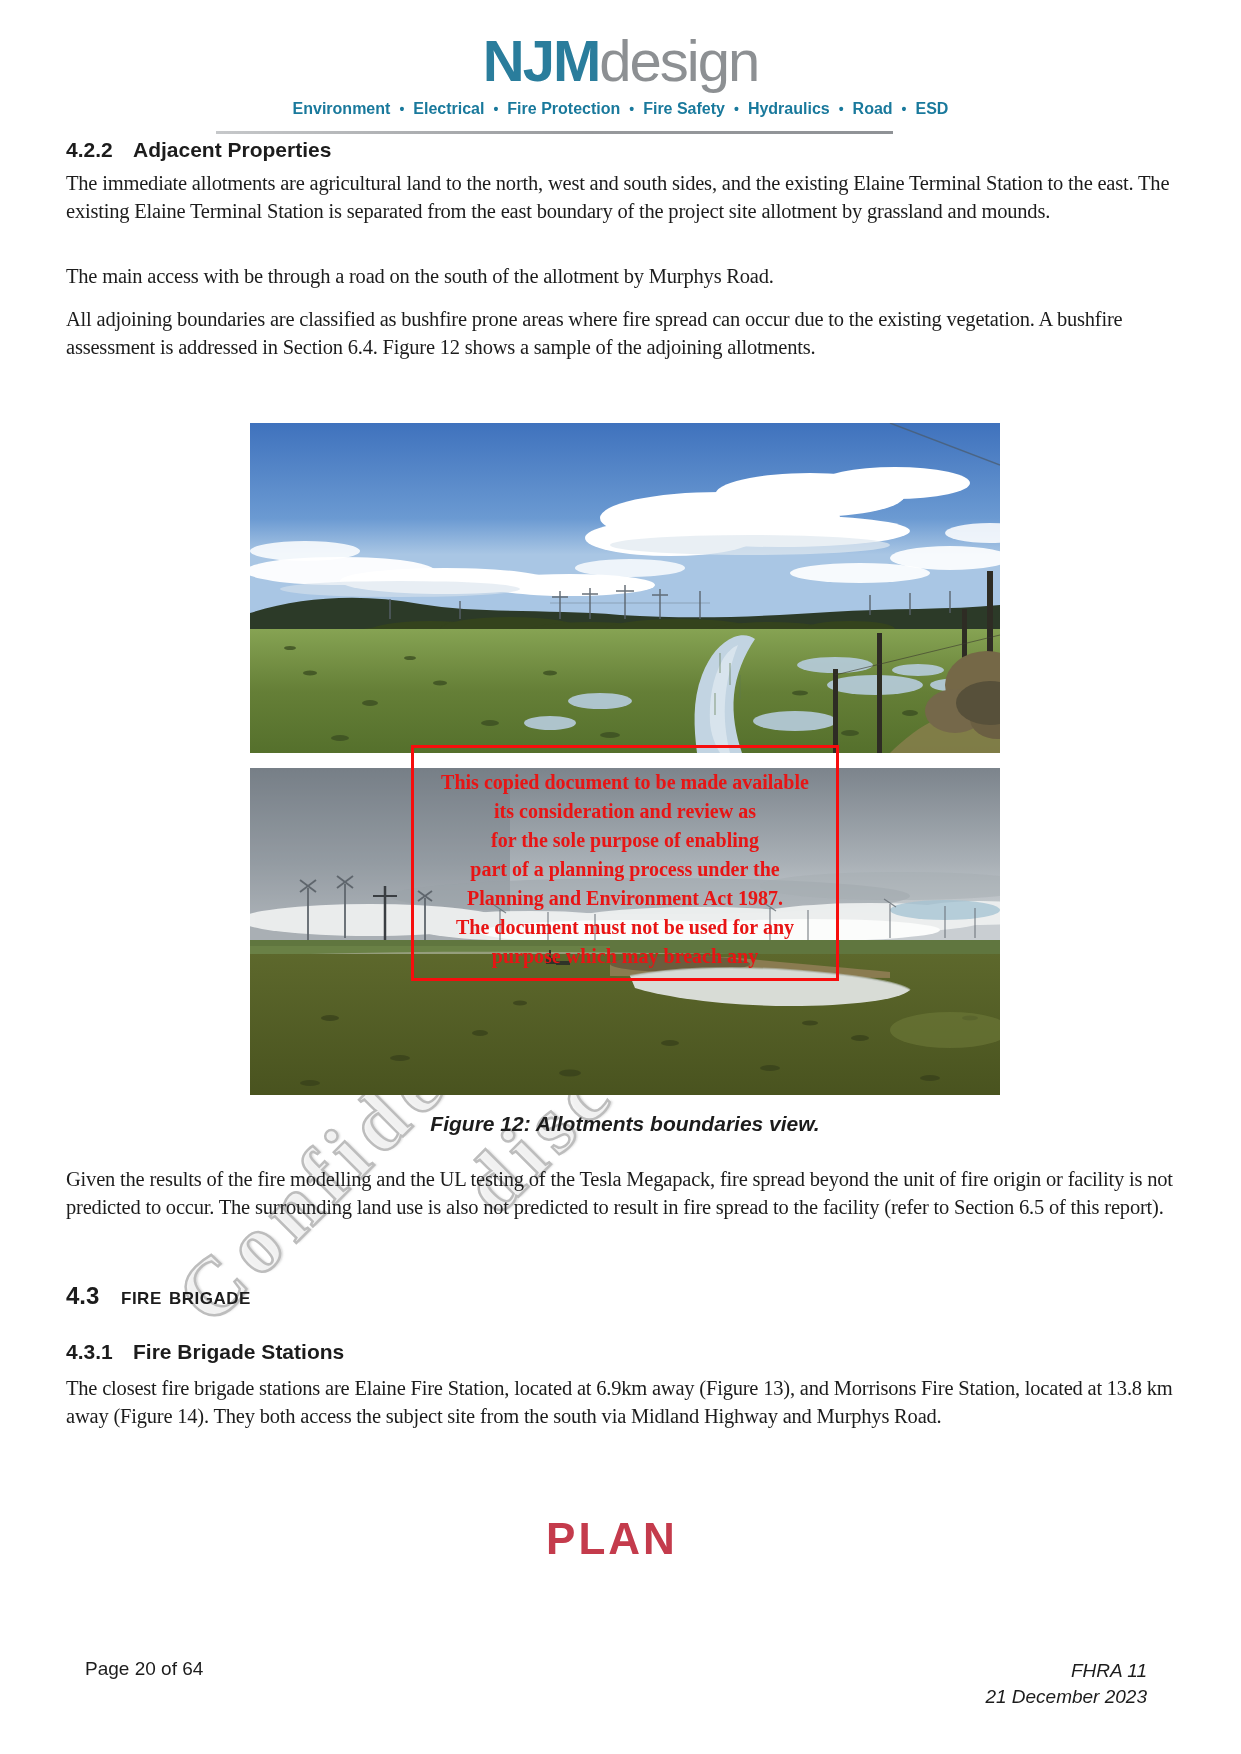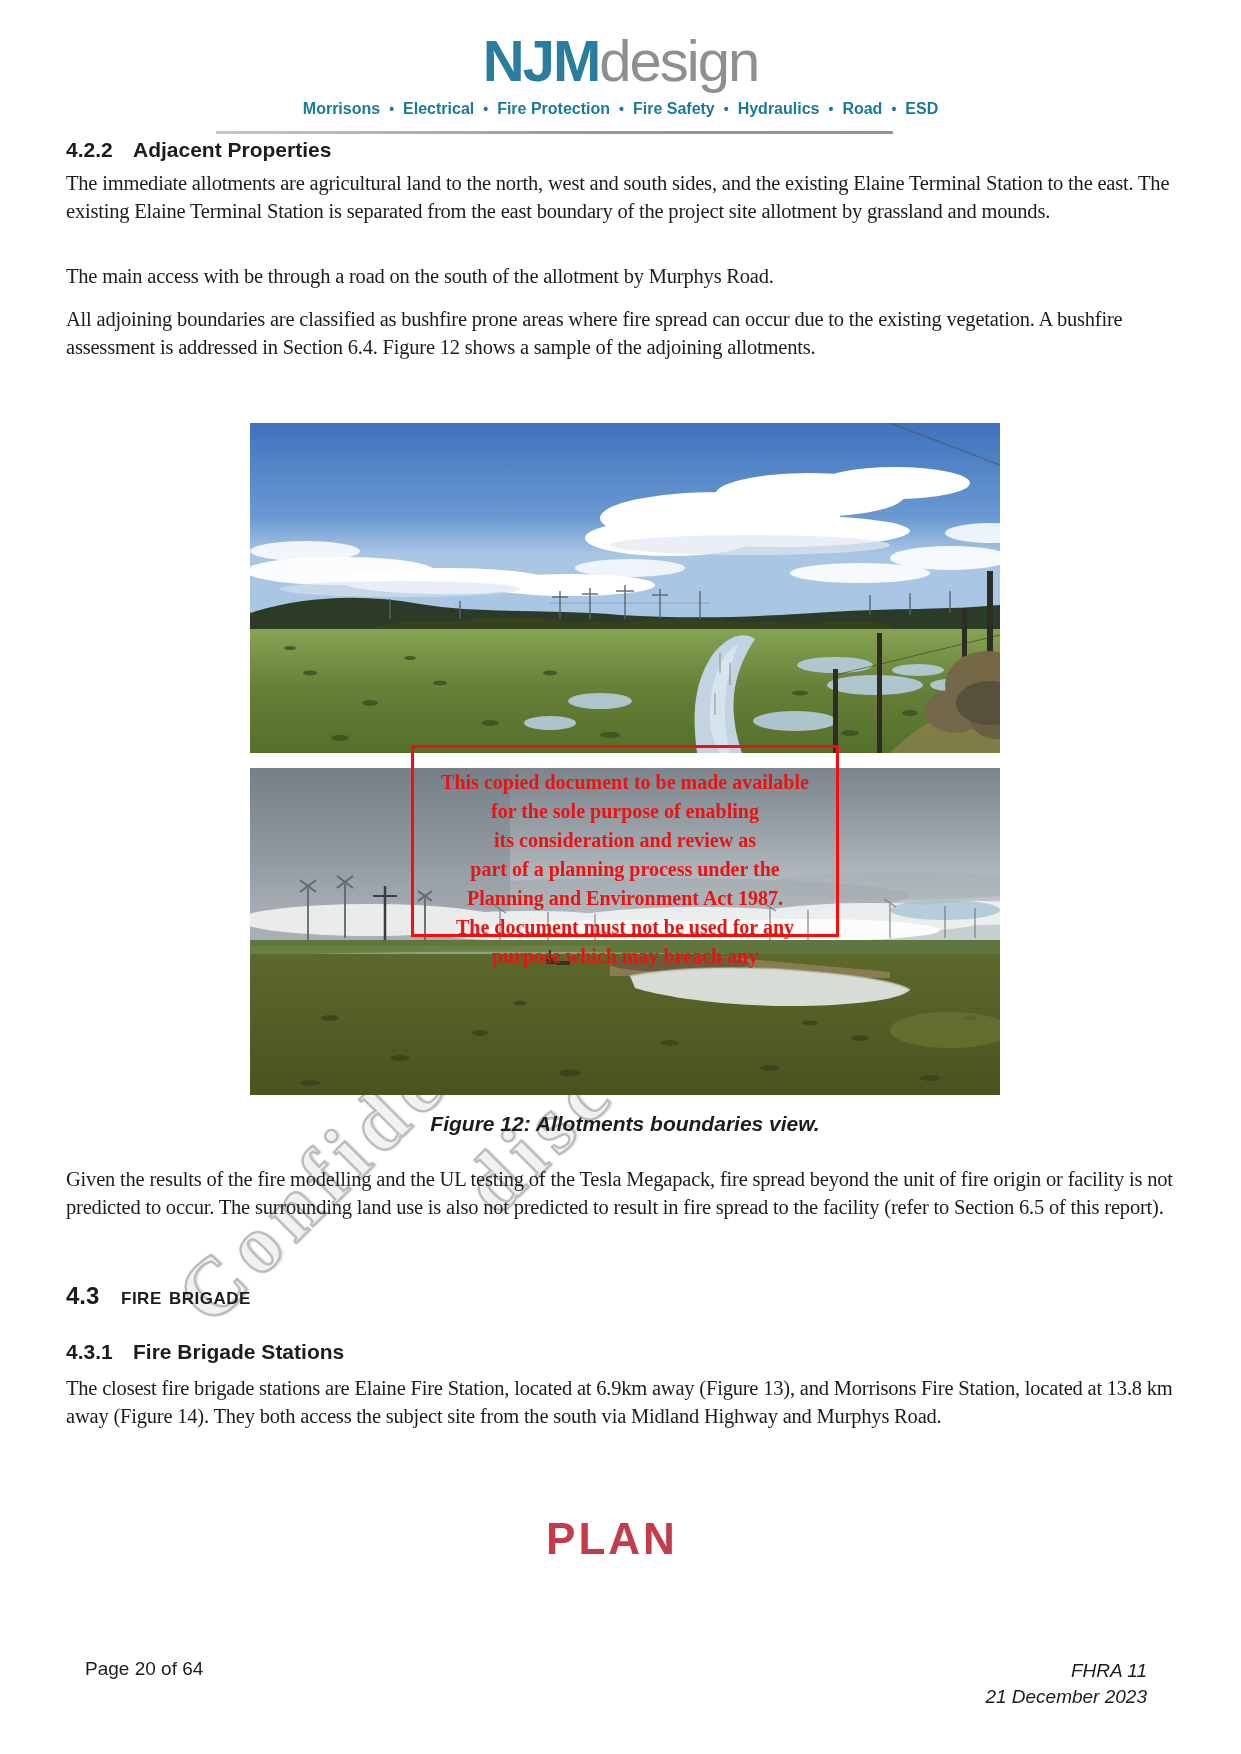--- a/index.html
+++ b/index.html
@@ -26,21 +26,21 @@
   .h1 .sc{font-variant:small-caps;letter-spacing:0.5px;text-transform:lowercase;}
   
   .wm{position:absolute;z-index:1;font-family:"Liberation Serif",serif;font-weight:700;
       font-size:82px;letter-spacing:9px;color:rgba(244,244,244,0.85);
       -webkit-text-stroke:2.5px #bdbdbd;text-shadow:2px 2px 2px rgba(160,160,160,0.35);
       transform-origin:0 50%;transform:rotate(-45deg);white-space:nowrap;}
   
   .photo{position:absolute;left:250px;width:750px;z-index:2;line-height:0;}
   .photo svg{display:block;}
   
-  .copybox{position:absolute;left:411px;top:745px;width:428px;height:192px;
+  .copybox{position:absolute;left:411px;top:745px;width:428px;height:236px;
            border:3px solid #f70d0d;z-index:3;box-sizing:border-box;
            padding-top:20px;text-align:center;}
   .copyline{font-family:"Liberation Serif",serif;font-weight:700;font-size:20px;
             line-height:29px;color:#e81414;}
   
   .caption{position:absolute;left:250px;top:1112px;width:750px;text-align:center;
            font-size:21px;font-weight:700;font-style:italic;z-index:4;}
   
   .stamp{position:absolute;left:412px;top:1516px;width:400px;text-align:center;z-index:4;
          font-weight:700;color:#c43b4c;letter-spacing:3px;}
@@ -55,21 +55,21 @@
 <body>
 
 <div id="page">
 
   <div class="wm" style="left:192px;top:1262px;">Confidential</div>
   <div class="wm" style="left:478px;top:1152px;">discussion</div>
 
   <div class="logo-wrap">
     <div class="logo-main"><span class="logo-njm">NJM</span><span class="logo-design">design</span></div>
     <div class="services">
-      <span class="svc">Morrisons</span><span class="svc">Electrical</span><span class="svc">Fire Protection</span><span class="svc">Fire Safety</span><span class="svc">Hydraulics</span><span class="svc">Road</span><span class="svc">ESD</span>
+      <span class="svc">Environment</span><span class="svc">Electrical</span><span class="svc">Fire Protection</span><span class="svc">Fire Safety</span><span class="svc">Hydraulics</span><span class="svc">Road</span><span class="svc">ESD</span>
     </div>
   </div>
   <div class="header-rule"></div>
 
   <div class="h2" style="top:138px;">
     <span class="num">4.2.2</span><span>Adjacent Properties</span>
   </div>
   <div class="para" style="top:170px;">The immediate allotments are agricultural land to the north, west and south sides, and the existing Elaine Terminal Station to the east. The existing Elaine Terminal Station is separated from the east boundary of the project site allotment by grassland and mounds.</div>
   <div class="para" style="top:263px;">The main access with be through a road on the south of the allotment by Murphys Road.</div>
   <div class="para" style="top:306px;">All adjoining boundaries are classified as bushfire prone areas where fire spread can occur due to the existing vegetation. A bushfire assessment is addressed in Section 6.4. Figure 12 shows a sample of the adjoining allotments.</div>
@@ -264,22 +264,22 @@
           <ellipse cx="270" cy="235" rx="7" ry="2.5"></ellipse>
         <ellipse cx="560" cy="255" rx="8" ry="2.5"></ellipse>
           <ellipse cx="720" cy="250" rx="8" ry="2.5"></ellipse>
       </g>
       <ellipse cx="700" cy="262" rx="60" ry="18" fill="#6e7a38" opacity="0.6"></ellipse>
     </svg>
   </div>
 
   <div class="copybox">
     <div class="copyline">This copied document to be made available</div>
+    <div class="copyline">its consideration and review as</div>
     <div class="copyline">for the sole purpose of enabling</div>
-    <div class="copyline">its consideration and review as</div>
     <div class="copyline">part of a planning process under the</div>
     <div class="copyline">Planning and Environment Act 1987.</div>
     <div class="copyline">The document must not be used for any</div>
     <div class="copyline">purpose which may breach any</div>
   </div>
 
   <div class="caption">Figure 12: Allotments boundaries view.</div>
 
   <div class="para" style="top:1166px;">Given the results of the fire modelling and the UL testing of the Tesla Megapack, fire spread beyond the unit of fire origin or facility is not predicted to occur. The surrounding land use is also not predicted to result in fire spread to the facility (refer to Section 6.5 of this report).</div>
 

